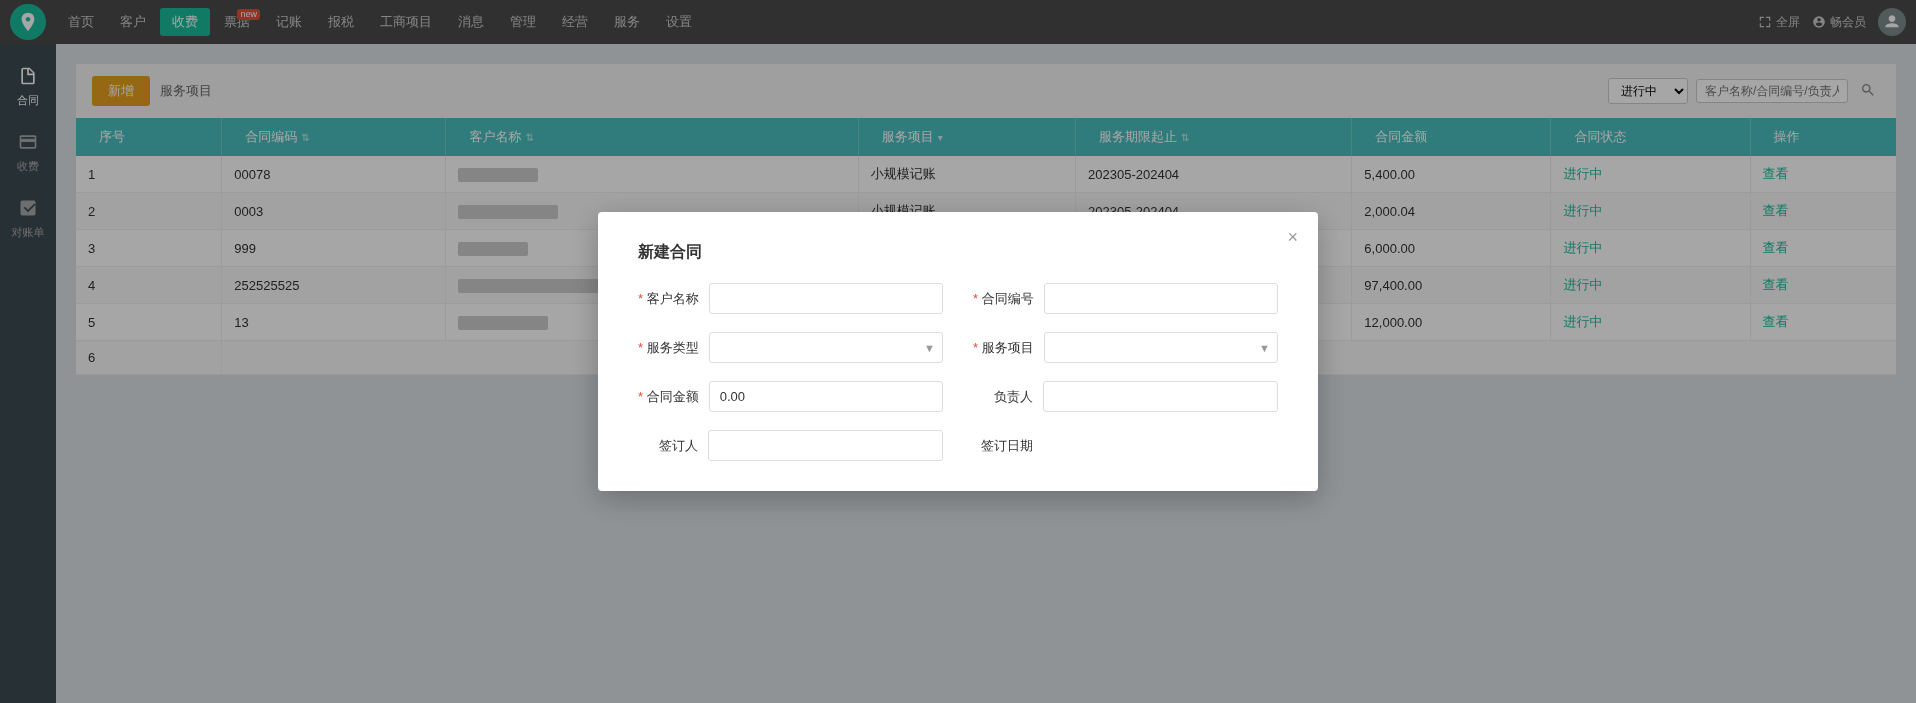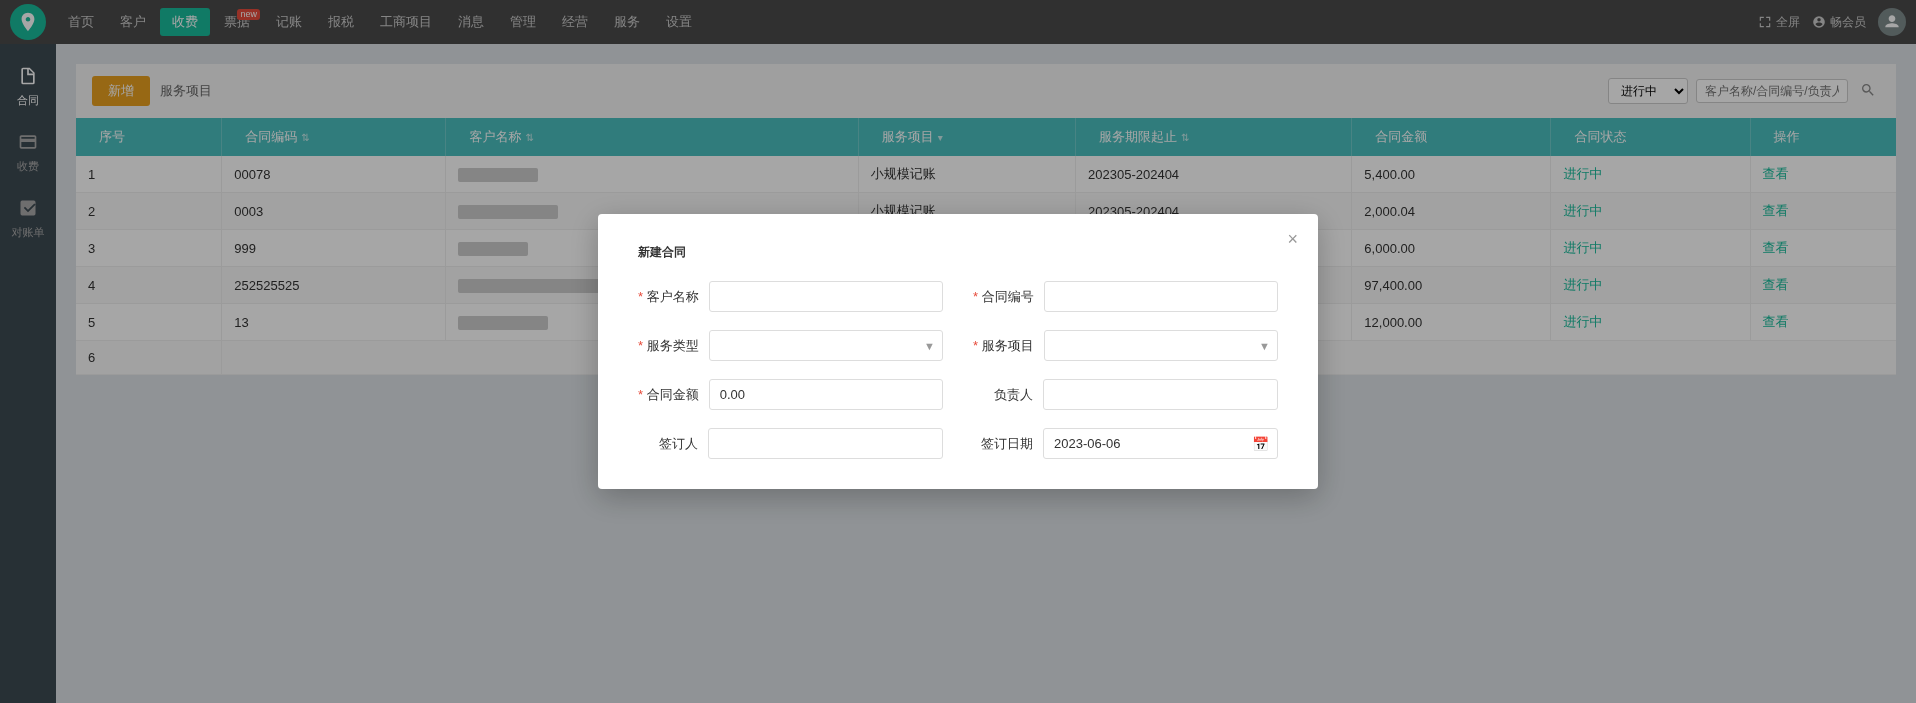--- a/index.html
+++ b/index.html
@@ -251,21 +251,21 @@
     
     .modal {
       background: #fff;
       border-radius: 4px;
       width: 720px;
       padding: 30px 40px 30px;
       position: relative;
       box-shadow: 0 8px 30px rgba(0,0,0,0.25);
     }
     .modal-title {
-      font-size: 12px;
+      font-size: 16px;
       color: #333;
       font-weight: bold;
       margin-bottom: 20px;
     }
     .modal-close {
       position: absolute;
       top: 16px;
       right: 20px;
       background: none;
       border: none;
@@ -614,22 +614,18 @@
         <label class="form-label">负责人</label>
         <input class="form-input" type="text" style="">
       </div>
 
       <div class="form-row">
         <label class="form-label">签订人</label>
         <input class="form-input" type="text" style="">
       </div>
       <div class="form-row">
         <label class="form-label">签订日期</label>
-        <div class="date-input-wrapper">
-          <input class="date-input" type="text" value="2023-06-06" style="">
-          <span class="calendar-icon">📅</span>
-        </div>
       </div>
 
     </div>
 
   </div>
 </div>
 
 </body></html>

